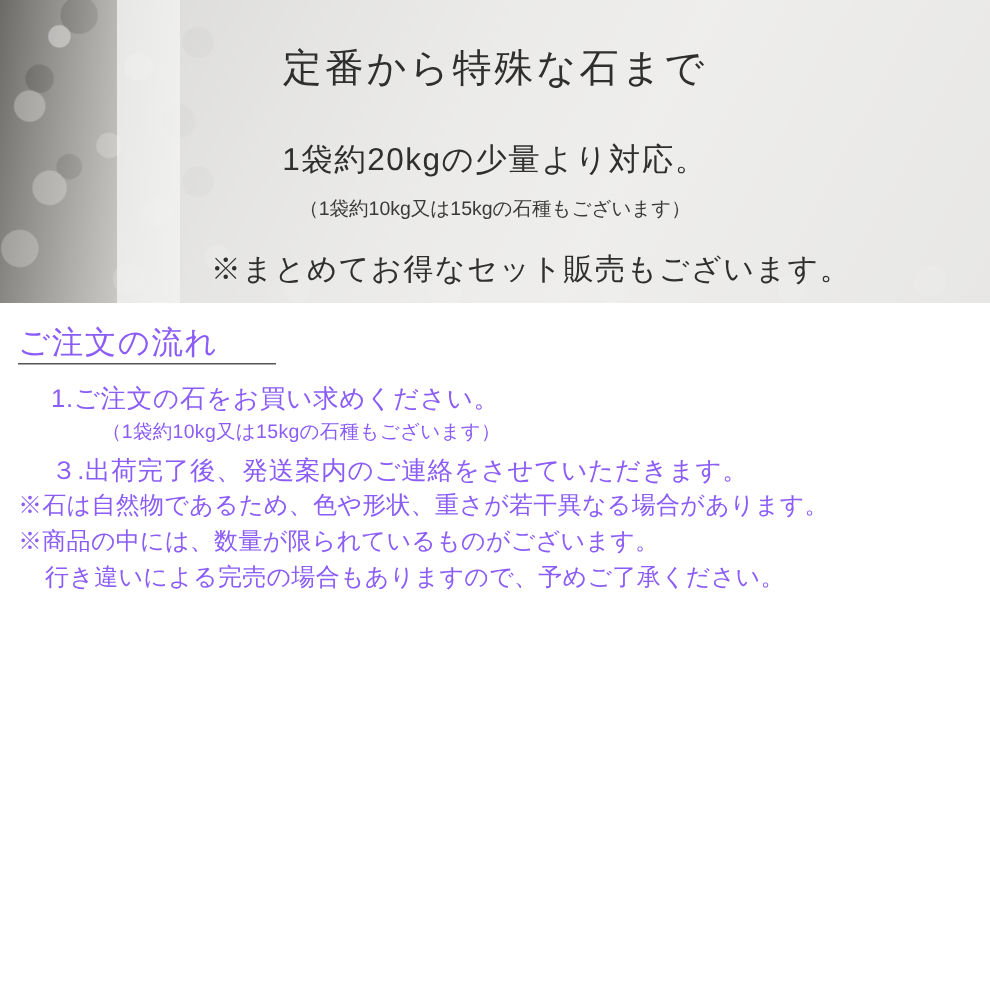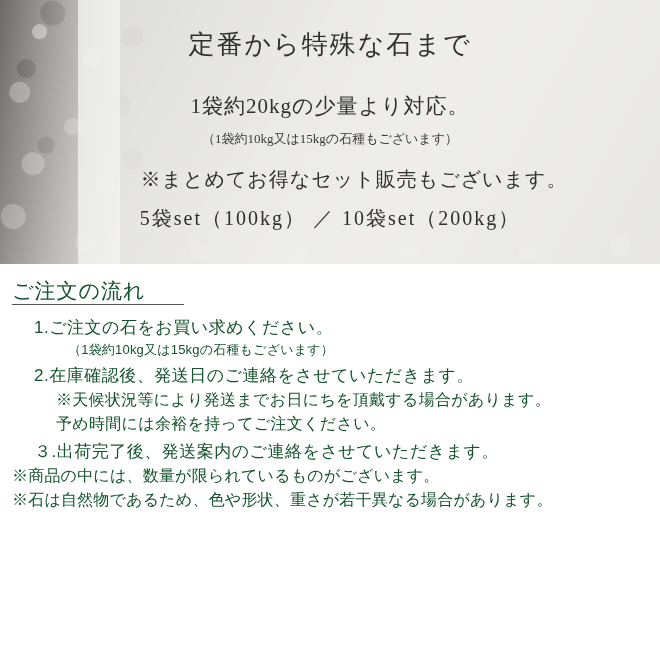--- a/index.html
+++ b/index.html
@@ -17,24 +17,23 @@
     position: relative;
     width: 660px;
     height: 660px;
     background: #ffffff;
   }
 
   
   #banner {
     position: relative;
     width: 660px;
-    height: 264px;
+    height: 202px;
     overflow: hidden;
     background: #22c55e;
-    font-family: Liberation Serif, serif;
   }
   
   #banner .photo {
     position: absolute;
     inset: 0;
     background:
       radial-gradient(circle at 6% 12%, rgba(255,255,255,0.40) 0 7px, rgba(0,0,0,0) 8px),
       radial-gradient(circle at 14% 22%, rgba(255,255,255,0.30) 0 9px, rgba(0,0,0,0) 10px),
       radial-gradient(circle at 3% 35%, rgba(255,255,255,0.28) 0 10px, rgba(0,0,0,0) 11px),
       radial-gradient(circle at 11% 48%, rgba(255,255,255,0.22) 0 8px, rgba(0,0,0,0) 9px),
@@ -111,21 +110,21 @@
     letter-spacing: 2px;
     margin-top: 12px;
   }
 
   
   #content {
     position: relative;
     width: 660px;
     padding: 6px 10px 0 12px;
     box-sizing: border-box;
-    color: #14532d;
+    color: #8b5cf6;
   }
   .section-title {
     font-size: 21px;
     letter-spacing: 1px;
     border-bottom: 1px solid #555;
     display: inline-block;
     padding: 0 2px 1px 0;
     margin: 8px 0 6px 0;
     line-height: 1.2;
   }
@@ -181,28 +180,24 @@
 
   <div id="content">
 
     <div class="section-title order-title">ご注文の流れ</div>
 
     <div class="step">
       <div class="step-line indent1">1.ご注文の石をお買い求めください。</div>
       <div class="small indent3">（1袋約10kg又は15kgの石種もございます）</div>
     </div>
 
-    <div class="step">
-      <div class="step-line indent1">2.在庫確認後、発送日のご連絡をさせていただきます。</div>
-      <div class="note indent2">※天候状況等により発送までお日にちを頂戴する場合があります。</div>
-      <div class="note indent2">予め時間には余裕を持ってご注文ください。</div>
-    </div>
 
     <div class="step">
       <div class="step-line indent1">３.出荷完了後、発送案内のご連絡をさせていただきます。</div>
     </div>
 
 
+    <div class="caution-line">※石は自然物であるため、色や形状、重さが若干異なる場合があります。</div>
     <div class="caution-line">※商品の中には、数量が限られているものがございます。</div>
-    <div class="caution-line">※石は自然物であるため、色や形状、重さが若干異なる場合があります。</div>
+    <div class="caution-line caution-sub">行き違いによる完売の場合もありますので、予めご了承ください。</div>
 
   </div>
 </div>
 
 </body></html>

